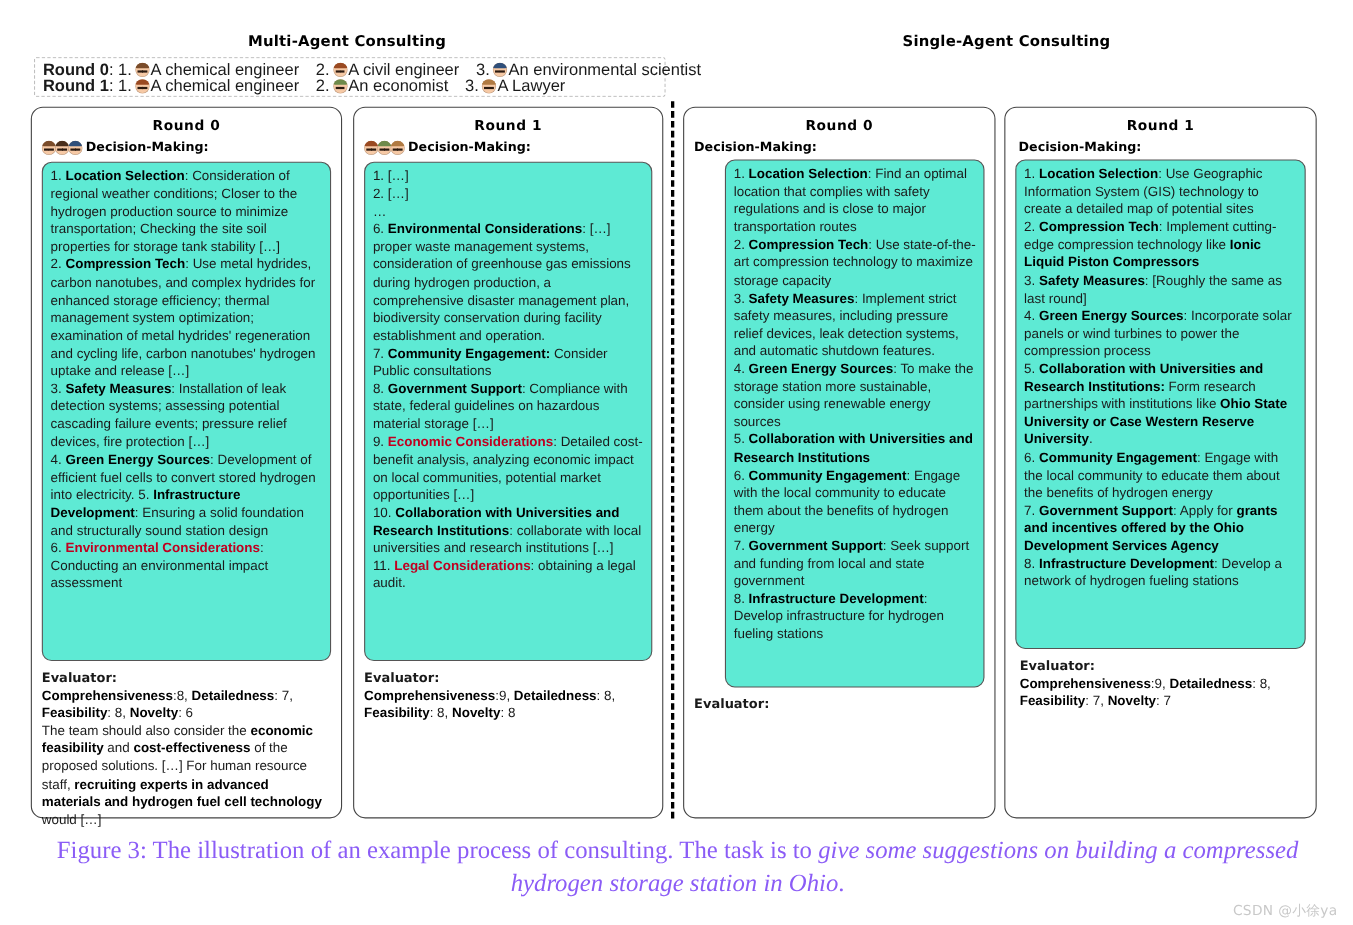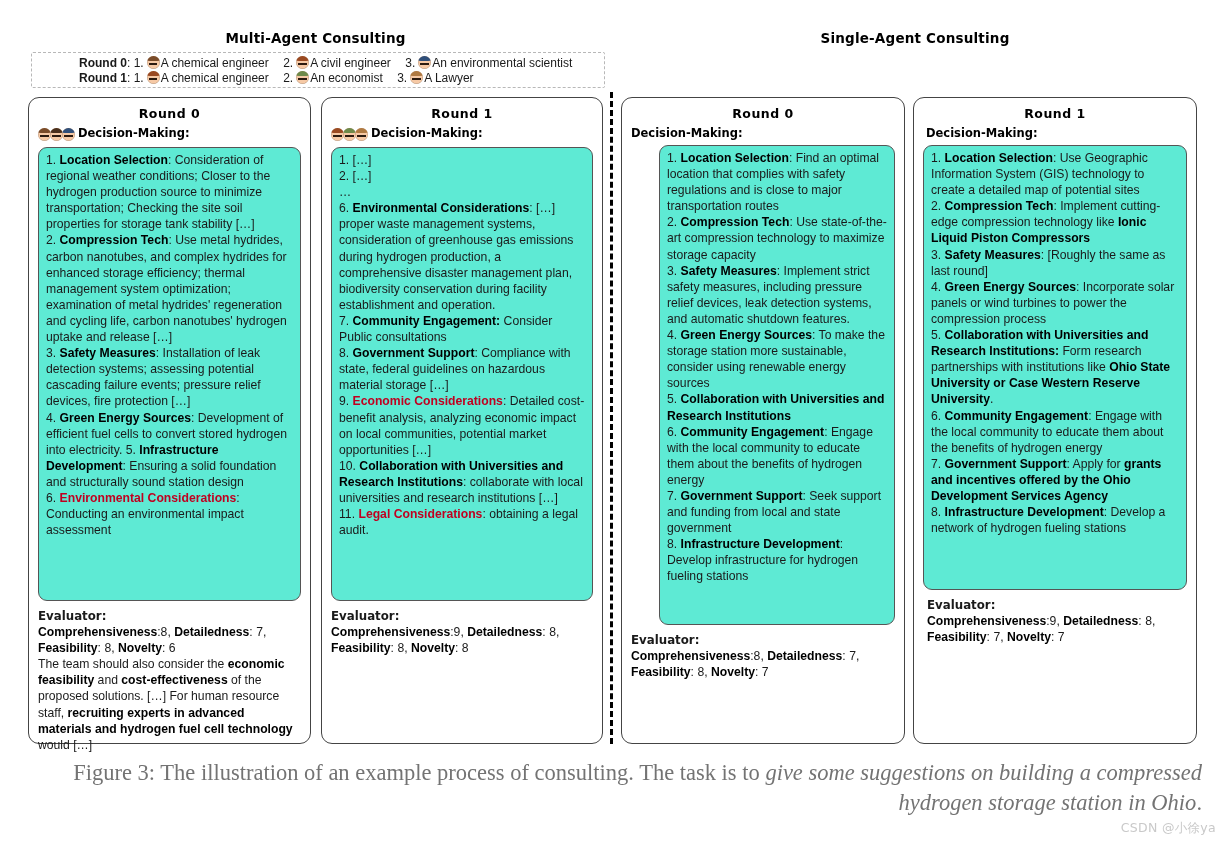--- a/index.html
+++ b/index.html
@@ -37,25 +37,24 @@
   
   .roster {
     position: absolute;
     left: 31px; top: 52px;
     width: 574px; height: 36px;
     border: 1.3px dashed #b8b8b8;
     border-radius: 2px;
     padding: 3px 6px 2px 7px;
   }
   .roster-row {
-    font-size: 12px;
+    font-size: 15px;
     line-height: 15px;
     white-space: nowrap;
     color: #1a1a1a;
-    margin-left: 40px;
   }
   .roster-label { font-weight: bold; }
   .roster-item { margin-right: 11px; }
   .roster-num { margin-right: 1px; }
 
   
   .face {
     display: inline-block;
     width: 13px; height: 13px;
     border-radius: 50%;
@@ -171,22 +170,22 @@
   .evaluator b { font-weight: bold; color: #000; }
 
   
   #caption {
     position: absolute;
     left: 30px; top: 758px;
     width: 1172px;
     font-family: "Liberation Serif", serif;
     font-size: 22.5px;
     line-height: 30px;
-    color: #737373;
-    text-align: right;
+    color: #8b5cf6;
+    text-align: center;
   }
   #caption i { font-style: italic; }
 
   #watermark {
     position: absolute;
     right: 14px; bottom: 4px;
     font-size: 12.5px;
     color: #c9c9c9;
     font-family: "DejaVu Sans", sans-serif;
     letter-spacing: 0.3px;
@@ -265,21 +264,20 @@
   <div class="round-card" id="card-s0">
     <div class="round-head">Round 0</div>
     <div class="dm-label">
       <span>Decision-Making:</span>
     </div>
     <div class="decision-box">
       <div class="dtext">1. <b>Location Selection</b>: Find an optimal location that complies with safety regulations and is close to major transportation routes<br>2. <b>Compression Tech</b>: Use state-of-the-art compression technology to maximize storage capacity<br>3. <b>Safety Measures</b>: Implement strict safety measures, including pressure relief devices, leak detection systems, and automatic shutdown features.<br>4. <b>Green Energy Sources</b>: To make the storage station more sustainable, consider using renewable energy sources<br>5. <b>Collaboration with Universities and Research Institutions</b><br>6. <b>Community Engagement</b>: Engage with the local community to educate them about the benefits of hydrogen energy<br>7. <b>Government Support</b>: Seek support and funding from local and state government<br>8. <b>Infrastructure Development</b>: Develop infrastructure for hydrogen fueling stations</div>
     </div>
     <div class="evaluator">
       <div class="eval-title">Evaluator:</div>
-      <div class="eval-scores"><b>Comprehensiveness</b>:8, <b>Detailedness</b>: 7, <b>Feasibility</b>: 8, <b>Novelty</b>: 7</div>
     </div>
   </div>
 
   <div class="round-card" id="card-s1">
     <div class="round-head">Round 1</div>
     <div class="dm-label indented">
       <span>Decision-Making:</span>
     </div>
     <div class="decision-box">
       <div class="dtext">1. <b>Location Selection</b>: Use Geographic Information System (GIS) technology to create a detailed map of potential sites<br>2. <b>Compression Tech</b>: Implement cutting-edge compression technology like <b>Ionic Liquid Piston Compressors</b><br>3. <b>Safety Measures</b>: [Roughly the same as last round]<br>4. <b>Green Energy Sources</b>: Incorporate solar panels or wind turbines to power the compression process<br>5. <b>Collaboration with Universities and Research Institutions:</b> Form research partnerships with institutions like <b>Ohio State University or Case Western Reserve University</b>.<br>6. <b>Community Engagement</b>: Engage with the local community to educate them about the benefits of hydrogen energy<br>7. <b>Government Support</b>: Apply for <b>grants and incentives offered by the Ohio Development Services Agency</b><br>8. <b>Infrastructure Development</b>: Develop a network of hydrogen fueling stations</div>

